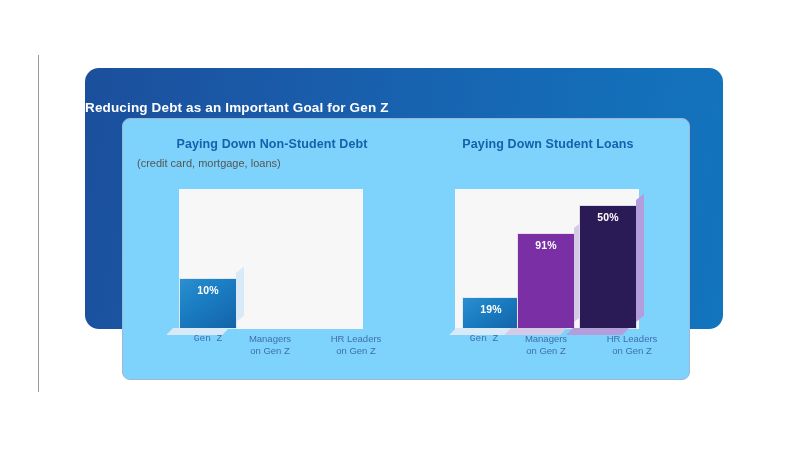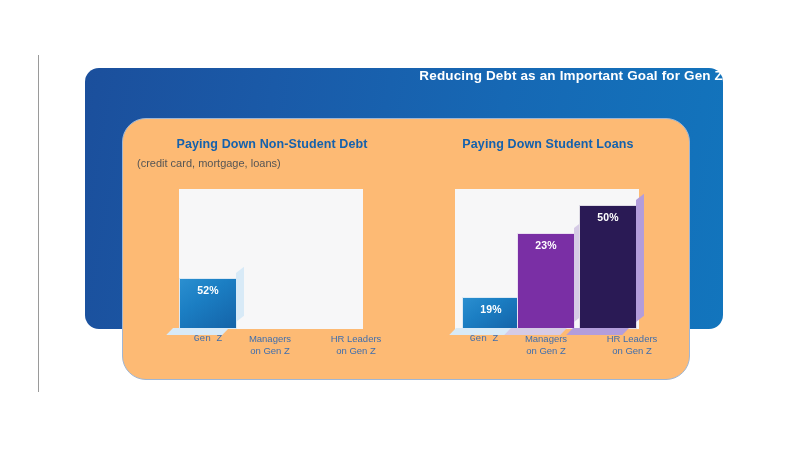--- a/index.html
+++ b/index.html
@@ -33,39 +33,39 @@
     top: 68px;
     width: 638px;
     height: 261px;
     border-radius: 14px;
     background: linear-gradient(100deg, #1b4f9c 0%, #1a5aa8 28%, #1668b4 62%, #1275bd 100%);
   }
 
   .panel-title {
     position: absolute;
     left: 0;
-    top: 0;
-    width: 100%;
-    text-align: right;
+    top: 32px;
+    width: 100%;
+    text-align: left;
     color: #ffffff;
     font-size: 13.5px;
     font-weight: bold;
     letter-spacing: 0.15px;
   }
 
   
   .white-card {
     position: absolute;
     left: 122px;
     top: 118px;
     width: 566px;
     height: 260px;
-    background: #fdba74;
+    background: #7dd3fc;
     border: 1px solid #9fb6d4;
-    border-radius: 24px;
+    border-radius: 8px;
   }
 
   .charts-row {
     position: absolute;
     left: 0;
     top: 0;
     width: 100%;
     height: 100%;
   }
 
@@ -204,21 +204,21 @@
 <div class="white-card">
   <div class="charts-row">
 
     <div class="chart-block chart-left">
       <div class="chart-title">Paying Down Non-Student Debt</div>
       <div class="chart-subtitle">(credit card, mortgage, loans)</div>
       <div class="plot"></div>
       <div class="bars">
         <div class="bar-slot s0">
           <div class="bar c-blue" style="height:51px;">
-            <span class="val">52%</span>
+            <span class="val">10%</span>
             <span class="side"></span>
             <span class="base"></span>
           </div>
         </div>
       </div>
       <div class="axis-labels">
         <div class="axis-label s0">
           <div>Gen Z</div>
         </div>
         <div class="axis-label s1">
@@ -239,21 +239,21 @@
       <div class="bars">
         <div class="bar-slot s0">
           <div class="bar c-blue" style="height:32px;margin-left:7px;">
             <span class="val">19%</span>
             <span class="side"></span>
             <span class="base"></span>
           </div>
         </div>
         <div class="bar-slot s1">
           <div class="bar c-purple" style="height:96px;">
-            <span class="val">23%</span>
+            <span class="val">91%</span>
             <span class="side"></span>
             <span class="base"></span>
           </div>
         </div>
         <div class="bar-slot s2">
           <div class="bar c-navy" style="height:124px;">
             <span class="val">50%</span>
             <span class="side"></span>
             <span class="base"></span>
           </div>

